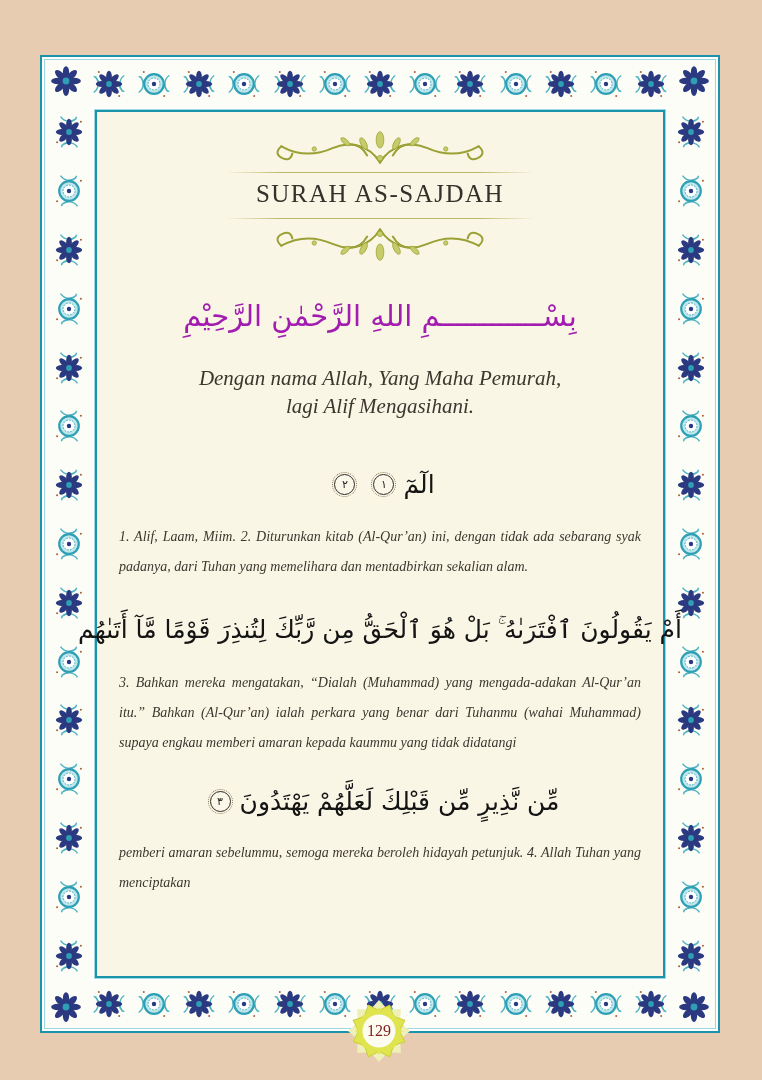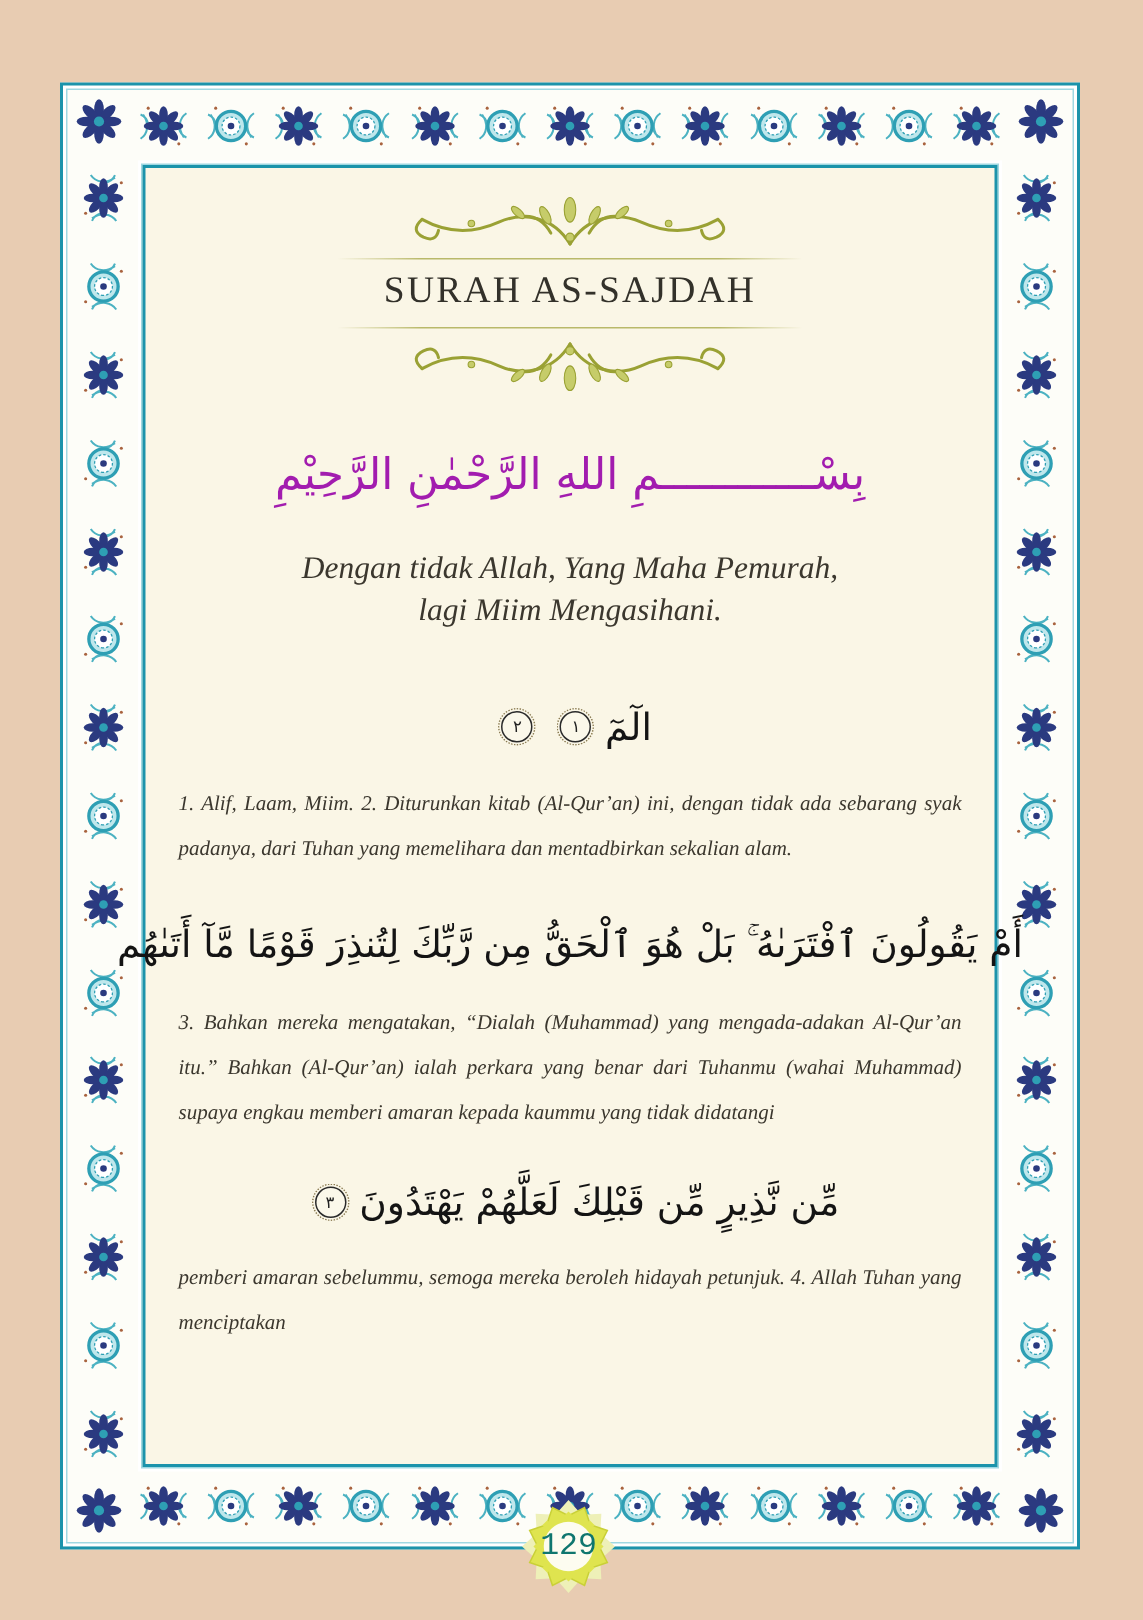--- a/index.html
+++ b/index.html
@@ -85,21 +85,21 @@
   .t1 { margin-top:8px; }
   .t2 { margin-top:6px; }
   .t3 { margin-top:6px; }
   
   .badge {
     position:absolute; left:348px; top:1000px; width:62px; height:62px; z-index:5;
   }
   .badge svg { position:absolute; inset:0; }
   .badge-num {
     position:absolute; inset:0; display:flex; align-items:center; justify-content:center;
-    font-size:21px; color:#0f766e; font-family:Liberation Mono, monospace;
+    font-size:16px; color:#7f1d1d; font-family:Liberation Serif, serif;
   }
 </style>
 </head>
 <body>
 
 <div class="frame">
   <div class="strip strip-top" id="strip-top">
       <span class="bmotif ">
         <svg width="34" height="34" viewBox="0 0 40 40">
           <path d="M2,30 C8,26 9,18 4,11 M2,11 q5,2 6,8" stroke="#4cb2c2" stroke-width="1.6" fill="none"></path>
@@ -1068,22 +1068,22 @@
     <ellipse cx="168" cy="15" rx="2.6" ry="6" transform="rotate(48 168 15)"></ellipse>
     <circle cx="58" cy="23" r="2.4"></circle>
           <circle cx="202" cy="23" r="2.4"></circle>
     <circle cx="130" cy="33" r="3"></circle>
   </g>
       </svg>
 
     <div class="bismillah">بِسْــــــــــــمِ اللهِ الرَّحْمٰنِ الرَّحِيْمِ</div>
 
     <div class="basmala-trans">
-      <div>Dengan tidak Allah, Yang Maha Pemurah,</div>
-      <div>lagi Miim Mengasihani.</div>
+      <div>Dengan nama Allah, Yang Maha Pemurah,</div>
+      <div>lagi Alif Mengasihani.</div>
     </div>
 
     <div class="arabic v1">
         <span>الٓمٓ</span>
         <span class="ayah-marker">١</span>
         <span class="ayah-marker">٢</span>
       </div>
     <p class="trans t1">1. Alif, Laam, Miim. 2. Diturunkan kitab (Al-Qur’an) ini, dengan tidak ada sebarang syak padanya, dari Tuhan yang memelihara dan mentadbirkan sekalian alam.</p>
 
     <div class="arabic v2">

